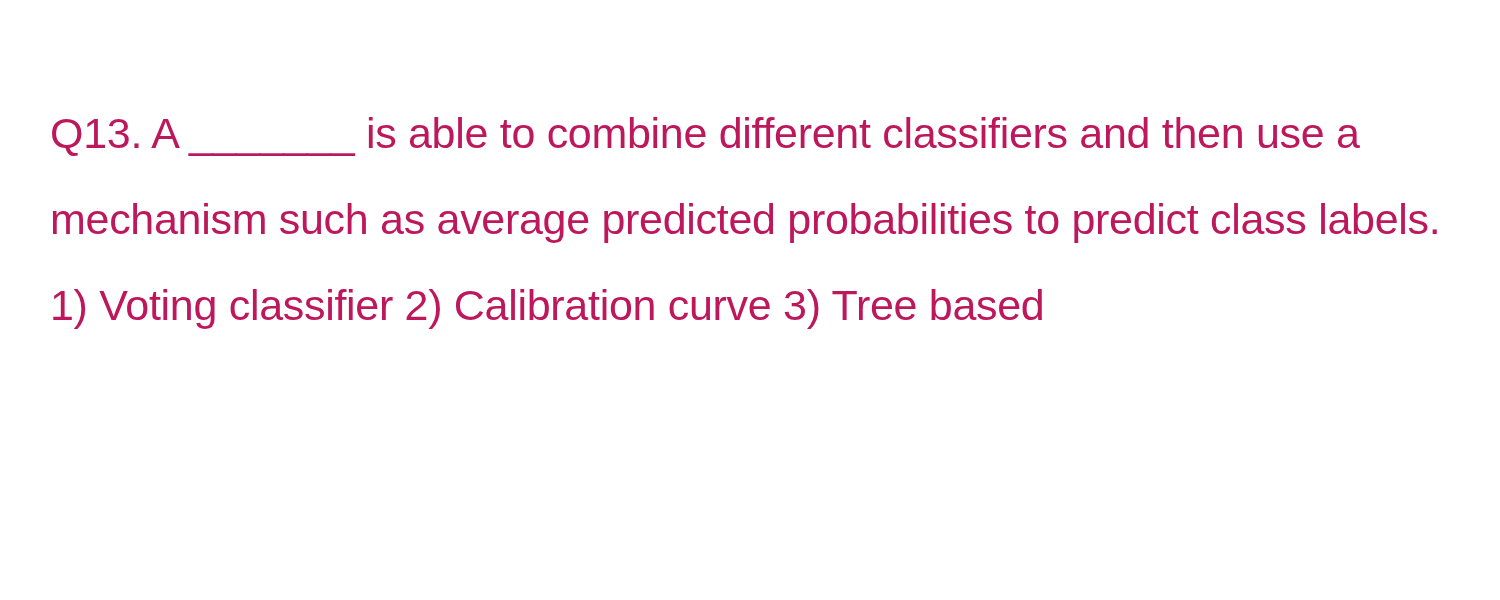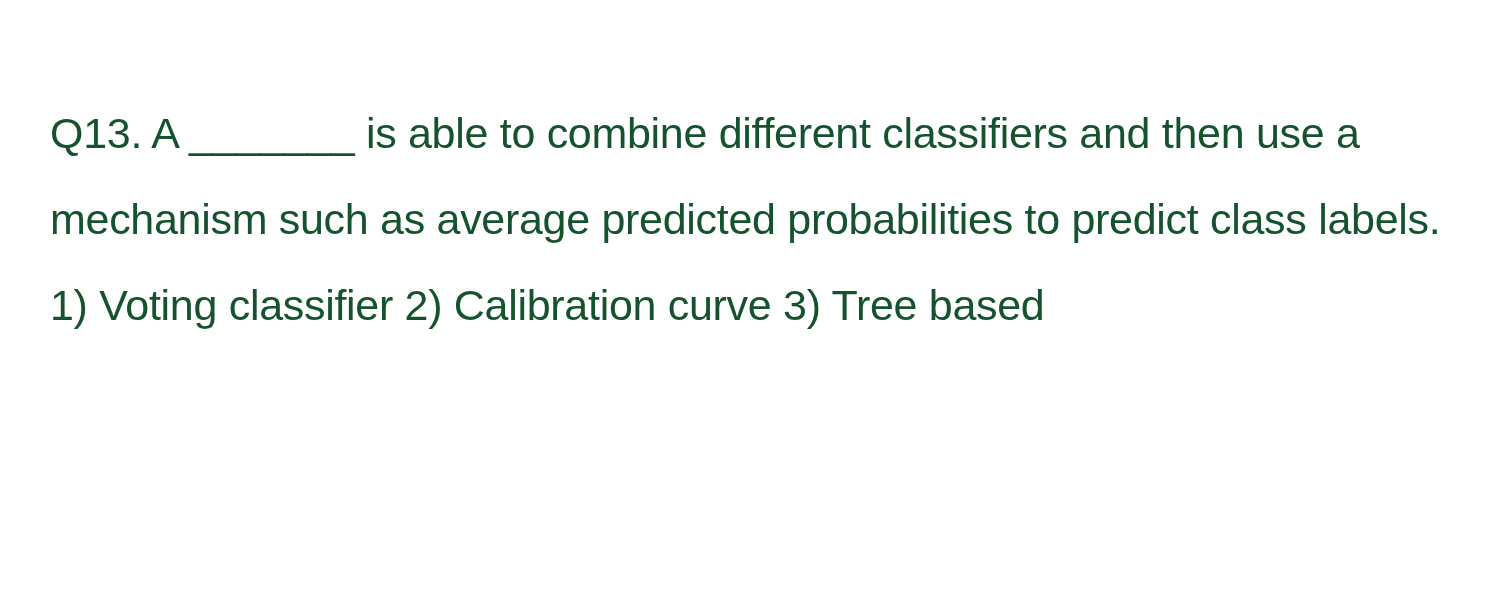--- a/index.html
+++ b/index.html
@@ -11,21 +11,21 @@
       width: 1500px;
       height: 600px;
       background-color: #ffffff;
       font-family: -apple-system, BlinkMacSystemFont, "Segoe UI", Helvetica, Arial, sans-serif;
       padding: 90px 50px 50px 50px;
       overflow: hidden;
     }
     .question-text {
       font-size: 43px;
       line-height: 2.0;
-      color: #14532d;
+      color: #be185d;
       font-weight: 400;
       letter-spacing: -0.3px;
     }
   </style>
 </head>
 <body>
 
 <div class="question-text">Q13. A _______ is able to combine different classifiers and then use a mechanism such as average predicted probabilities to predict class labels. 1) Voting classifier 2) Calibration curve 3) Tree based</div>
 
 </body></html>

